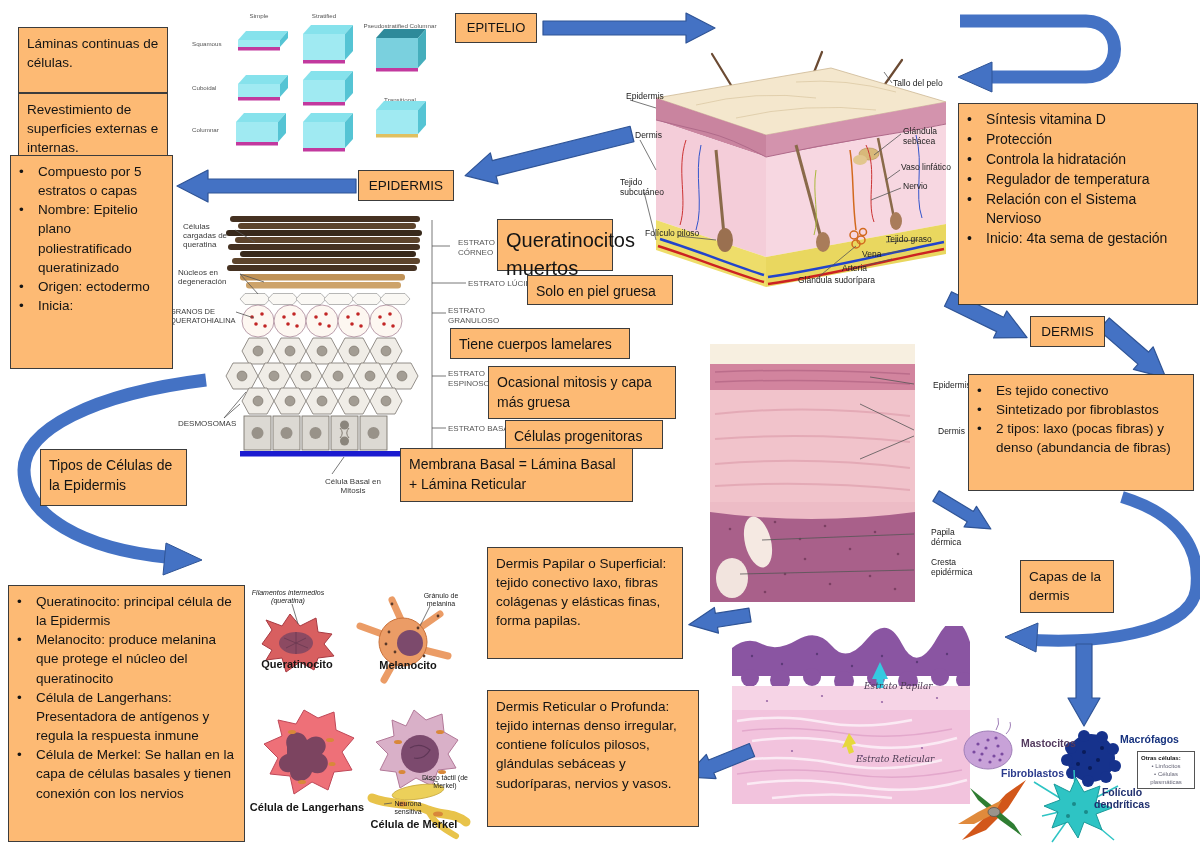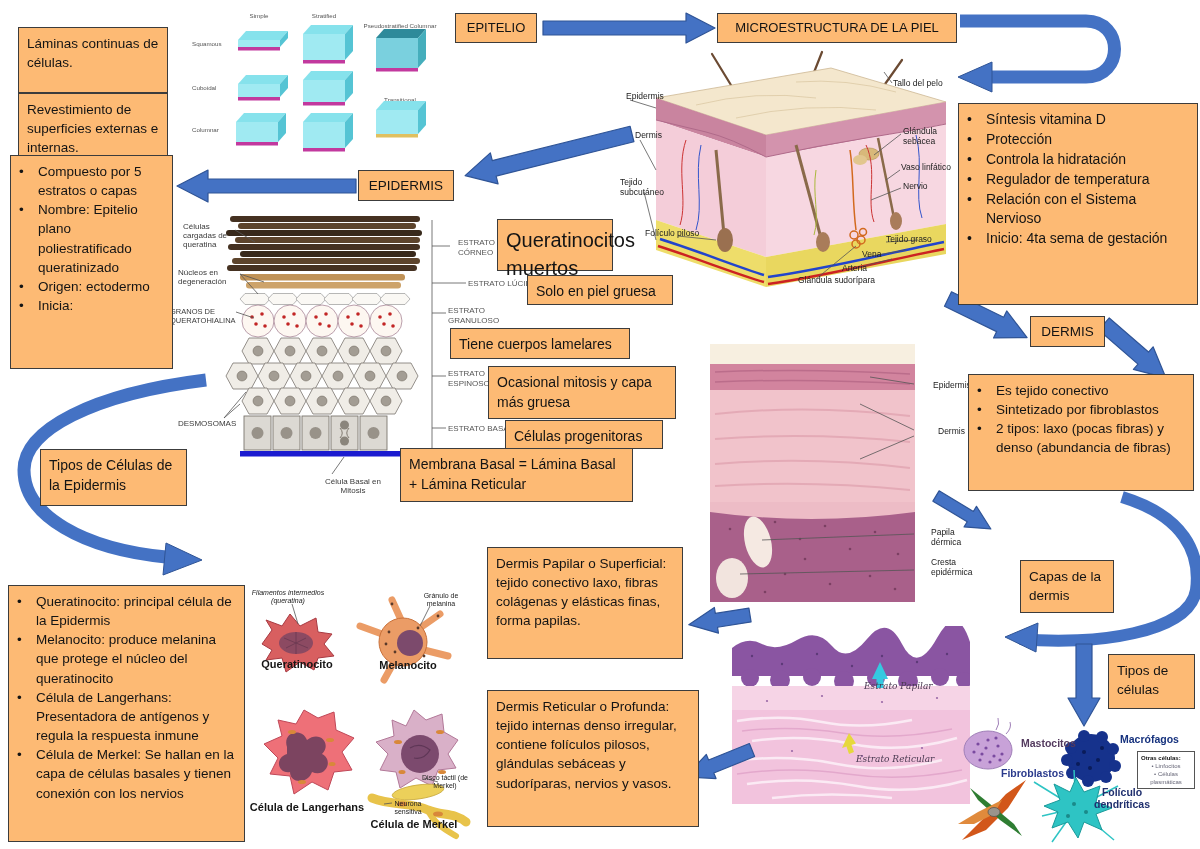--- a/index.html
+++ b/index.html
@@ -583,23 +583,20 @@
   <div class="nbox" style="left:18px;top:27px;width:150px;height:66px">
     <span>Láminas continuas de células.</span>
   </div>
   <div class="nbox" style="left:18px;top:93px;width:150px;height:80px">
     <span>Revestimiento de superficies externas e internas.</span>
   </div>
 
   <div class="nbox node" style="left:455px;top:13px;width:82px;height:30px;font-size:13px">
     <span>EPITELIO</span>
   </div>
-  <div class="nbox node" style="left:717px;top:13px;width:240px;height:30px;font-size:13px">
-    <span>MICROESTRUCTURA DE LA PIEL</span>
-  </div>
   <div class="nbox node" style="left:358px;top:170px;width:96px;height:31px;font-size:13.5px">
     <span>EPIDERMIS</span>
   </div>
   <div class="nbox node" style="left:1030px;top:316px;width:75px;height:31px;font-size:13.5px">
     <span>DERMIS</span>
   </div>
 
   <div class="nbox bullets" style="left:10px;top:155px;width:163px;height:214px">
     <div class="bullet">
         <span class="dot">•</span>
@@ -706,17 +703,14 @@
   <div class="nbox" style="left:487px;top:547px;width:196px;height:112px">
     <span>Dermis Papilar o Superficial: tejido conectivo laxo, fibras colágenas y elásticas finas, forma papilas.</span>
   </div>
   <div class="nbox" style="left:487px;top:690px;width:212px;height:137px">
     <span>Dermis Reticular o Profunda: tejido internas denso irregular, contiene folículos pilosos, glándulas sebáceas y sudoríparas, nervios y vasos.</span>
   </div>
 
   <div class="nbox" style="left:1020px;top:560px;width:94px;height:53px">
     <span>Capas de la dermis</span>
   </div>
-  <div class="nbox" style="left:1108px;top:654px;width:87px;height:55px">
-    <span>Tipos de células</span>
-  </div>
 
 </div>
 
 </body></html>

